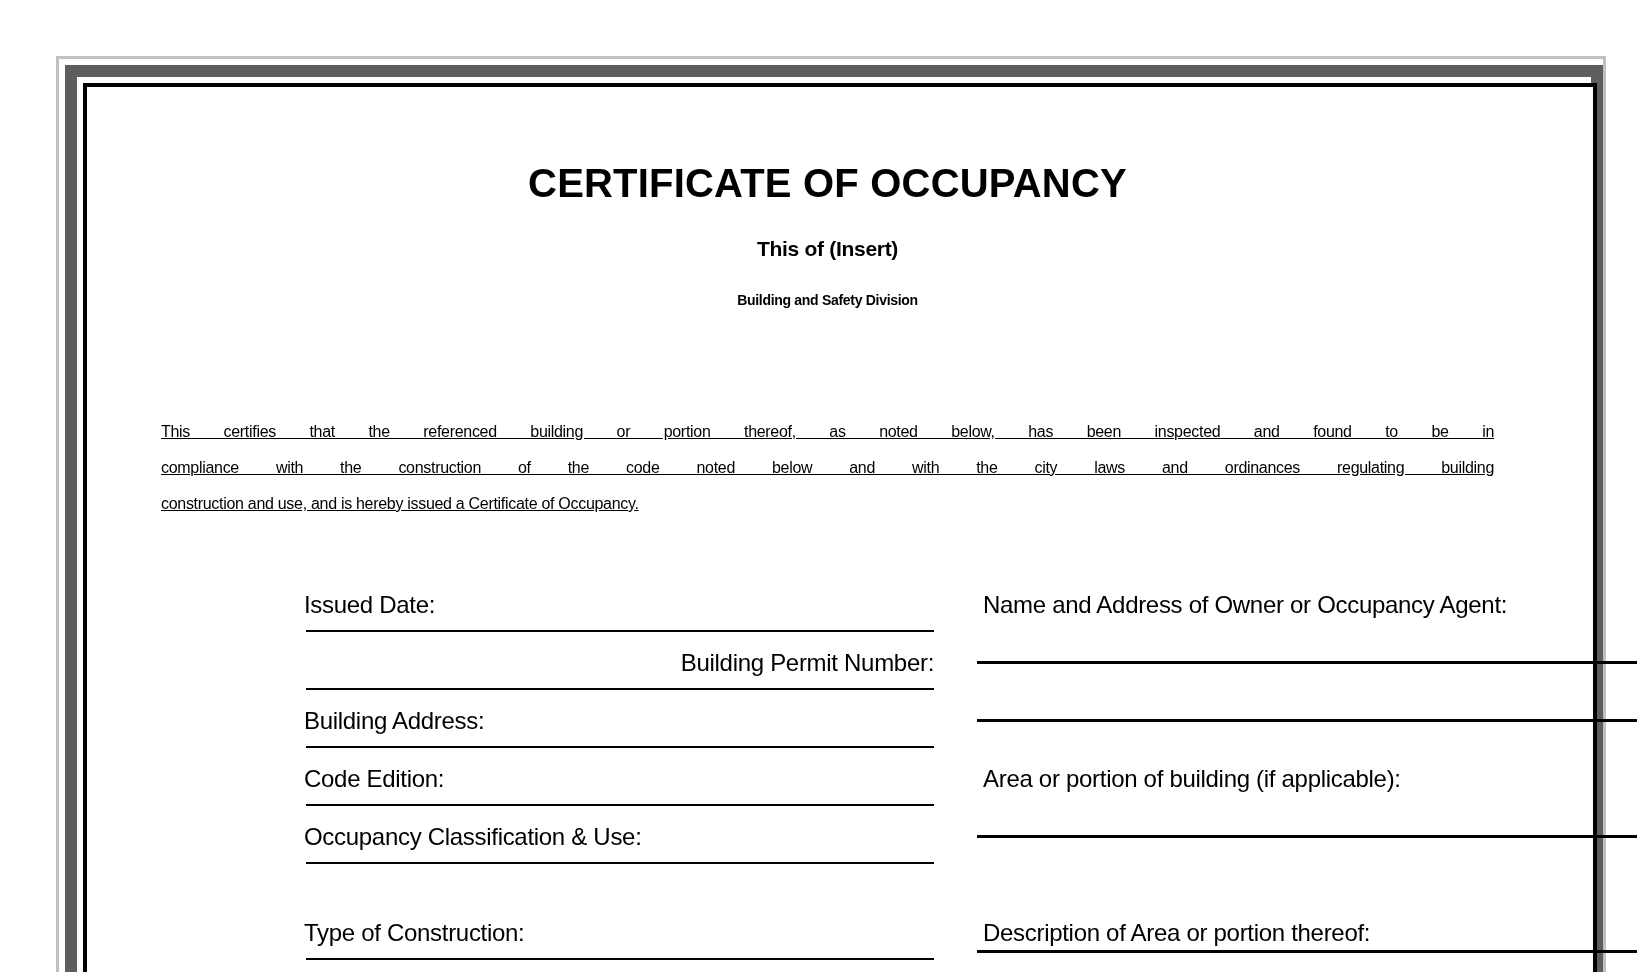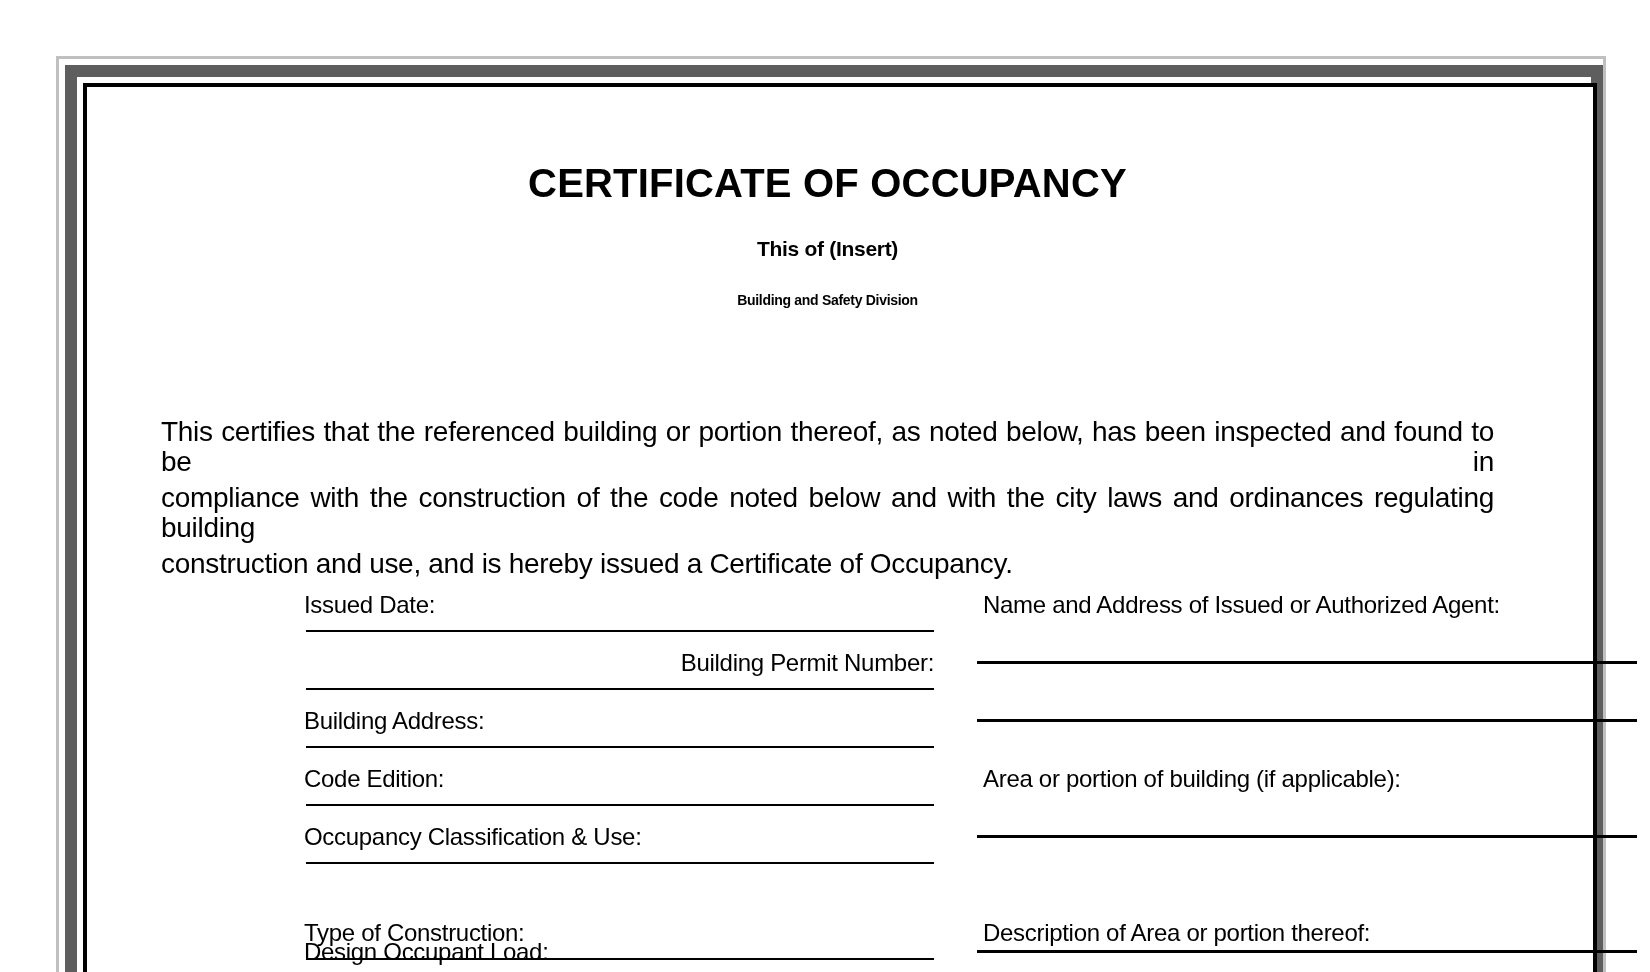--- a/index.html
+++ b/index.html
@@ -39,21 +39,21 @@
   .doc-subtitle1 {
     position: absolute; top: 226px; left: 0; width: 100%;
     text-align: center; font-size: 21px; font-weight: 700; line-height: 1;
   }
   .doc-subtitle2 {
     position: absolute; top: 281px; left: 0; width: 100%;
     text-align: center; font-size: 14px; font-weight: 700; line-height: 1;
   }
   .intro {
     position: absolute; top: 399px; left: 0; width: 1345px;
-    font-size: 28px; line-height: 30px;
+    font-size: 16px; line-height: 30px; text-decoration: underline;
   }
   .intro .just { text-align: justify; text-align-last: justify; }
   .intro .last { text-align: left; }
   
   .row {
     position: absolute;
     display: flex;
     height: 26px;
     font-size: 24px; line-height: 26px;
     white-space: nowrap;
@@ -110,27 +110,23 @@
     <span class="fill"></span>
   </div>
   <div class="row left r4">
     <span class="lbl">Occupancy Classification &amp; Use:</span>
     <span class="fill"></span>
   </div>
   <div class="row left r5">
     <span class="lbl">Type of Construction:</span>
     <span class="fill"></span>
   </div>
-  <div class="row left r6">
-    <span class="lbl">Design Occupant Load:</span>
-    <span class="fill"></span>
-  </div>
 
   <div class="row right r0">
-    <span class="lbl">Name and Address of Issued or Authorized Agent:</span>
+    <span class="lbl">Name and Address of Owner or Occupancy Agent:</span>
   </div>
   <div class="row right r1">
     <span class="fill"></span>
   </div>
   <div class="row right r2">
     <span class="fill"></span>
   </div>
   <div class="row right r3">
     <span class="lbl">Area or portion of building (if applicable):</span>
   </div>

